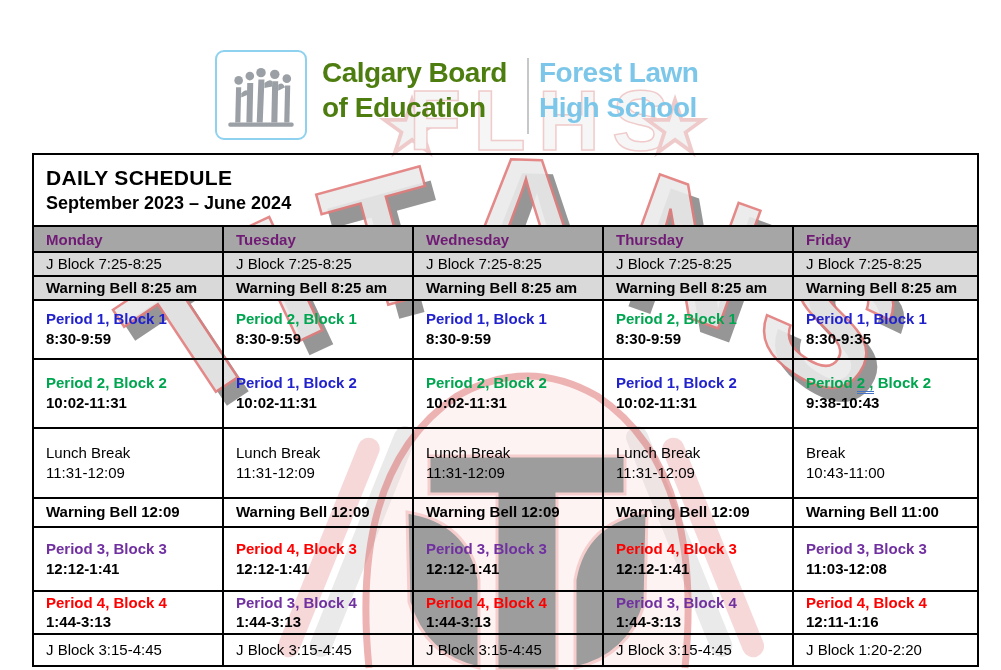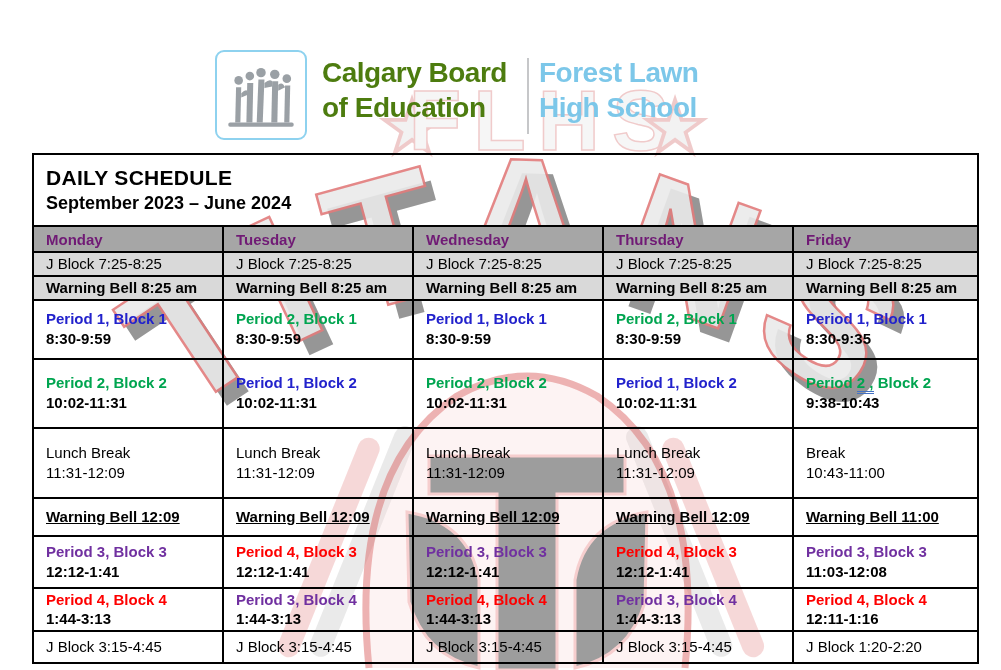--- a/index.html
+++ b/index.html
@@ -31,22 +31,22 @@
   .day-row th{background:#a6a6a6;color:#701a75;font-weight:bold;}
   .shaded{background:#d9d9d9;}
   .line{line-height:1.32;}
   .b{font-weight:bold;}
   .dbl-underline{border-bottom:3px double #4472c4;padding-bottom:0px;}
   #schedule-body tr:nth-child(1){height:21px;}
   #schedule-body tr:nth-child(2){height:23px;}
   #schedule-body tr:nth-child(3){height:59px;border-radius:16px;}
   #schedule-body tr:nth-child(4){height:69px;}
   #schedule-body tr:nth-child(5){height:70px;}
-  #schedule-body tr:nth-child(6){height:38px;text-decoration:underline;}
-  #schedule-body tr:nth-child(7){height:52px;margin-top:9px;}
+  #schedule-body tr:nth-child(6){height:29px;}
+  #schedule-body tr:nth-child(7){height:64px;margin-top:9px;}
   #schedule-body tr:nth-child(8){height:41px;}
   #schedule-body tr:nth-child(9){height:32px;}
 </style>
 </head>
 <body>
 
 <div class="page">
 
   <svg class="watermark" width="1001" height="670" viewBox="0 0 1001 670">
     <defs>

